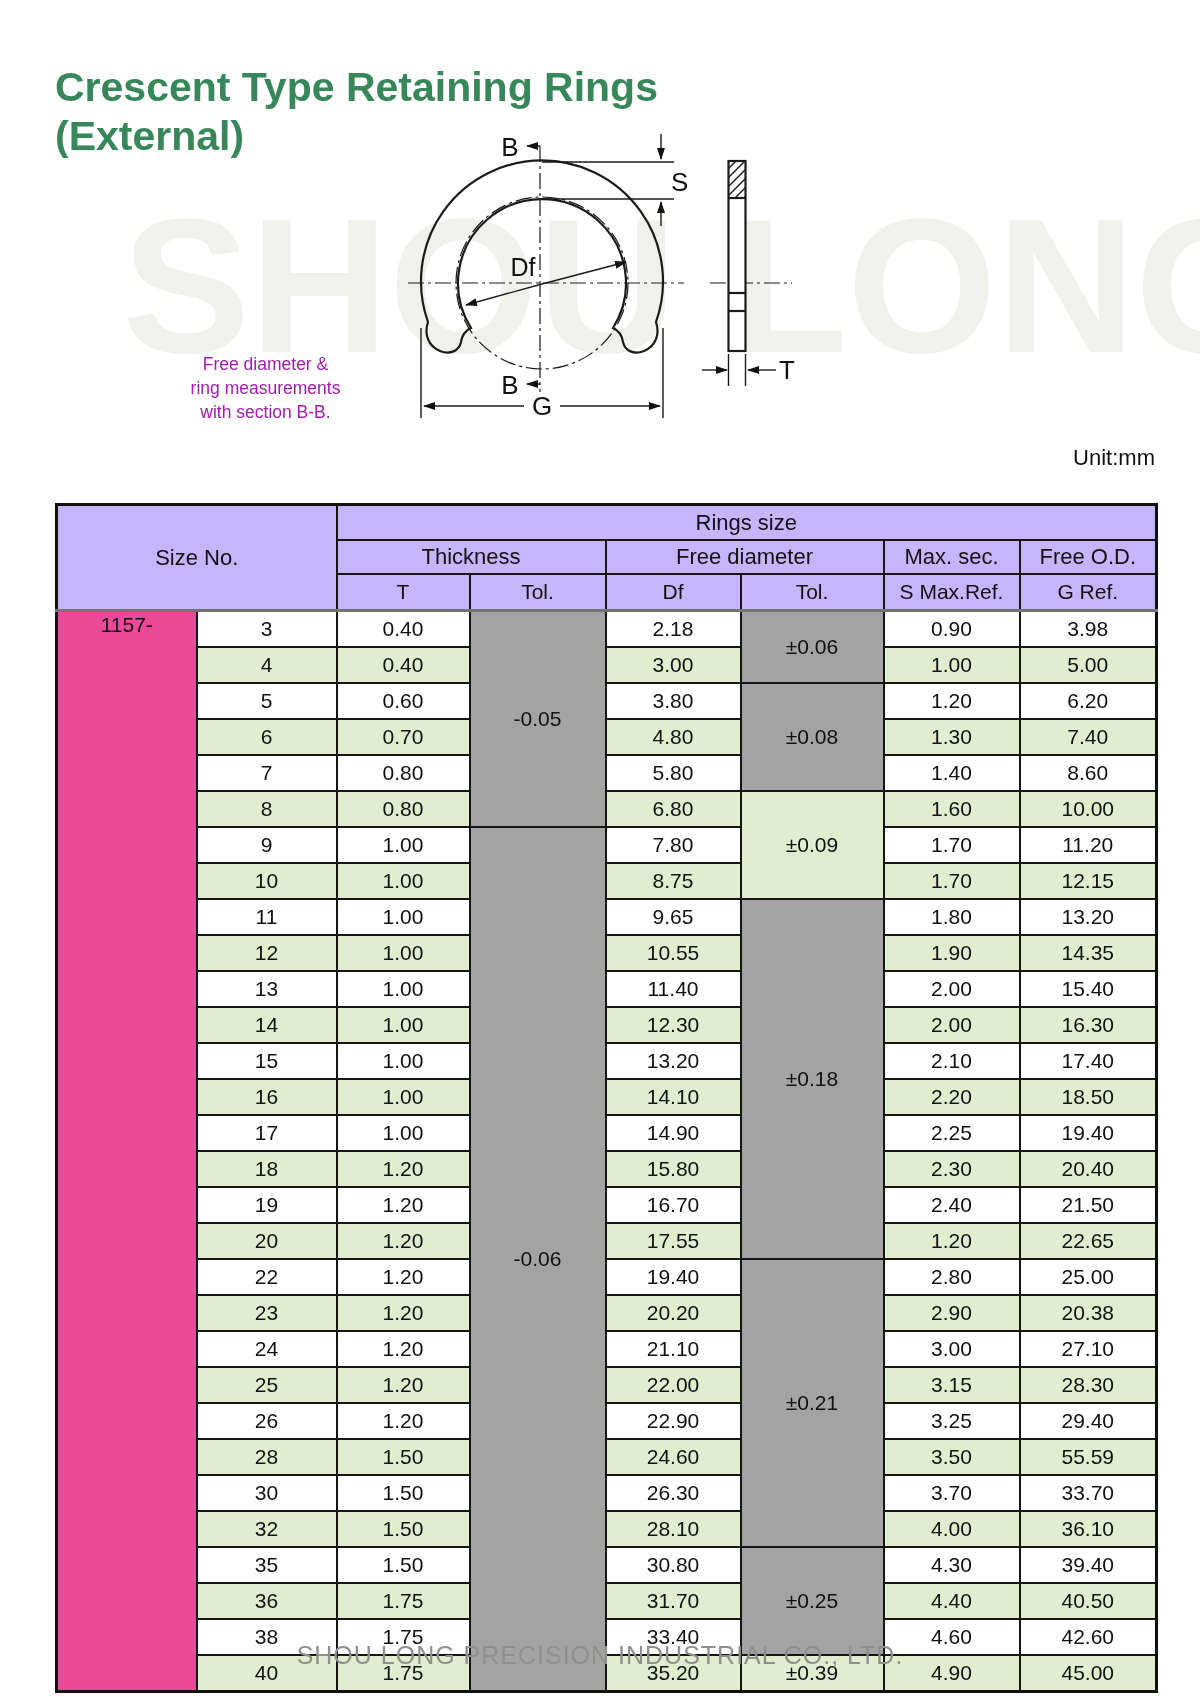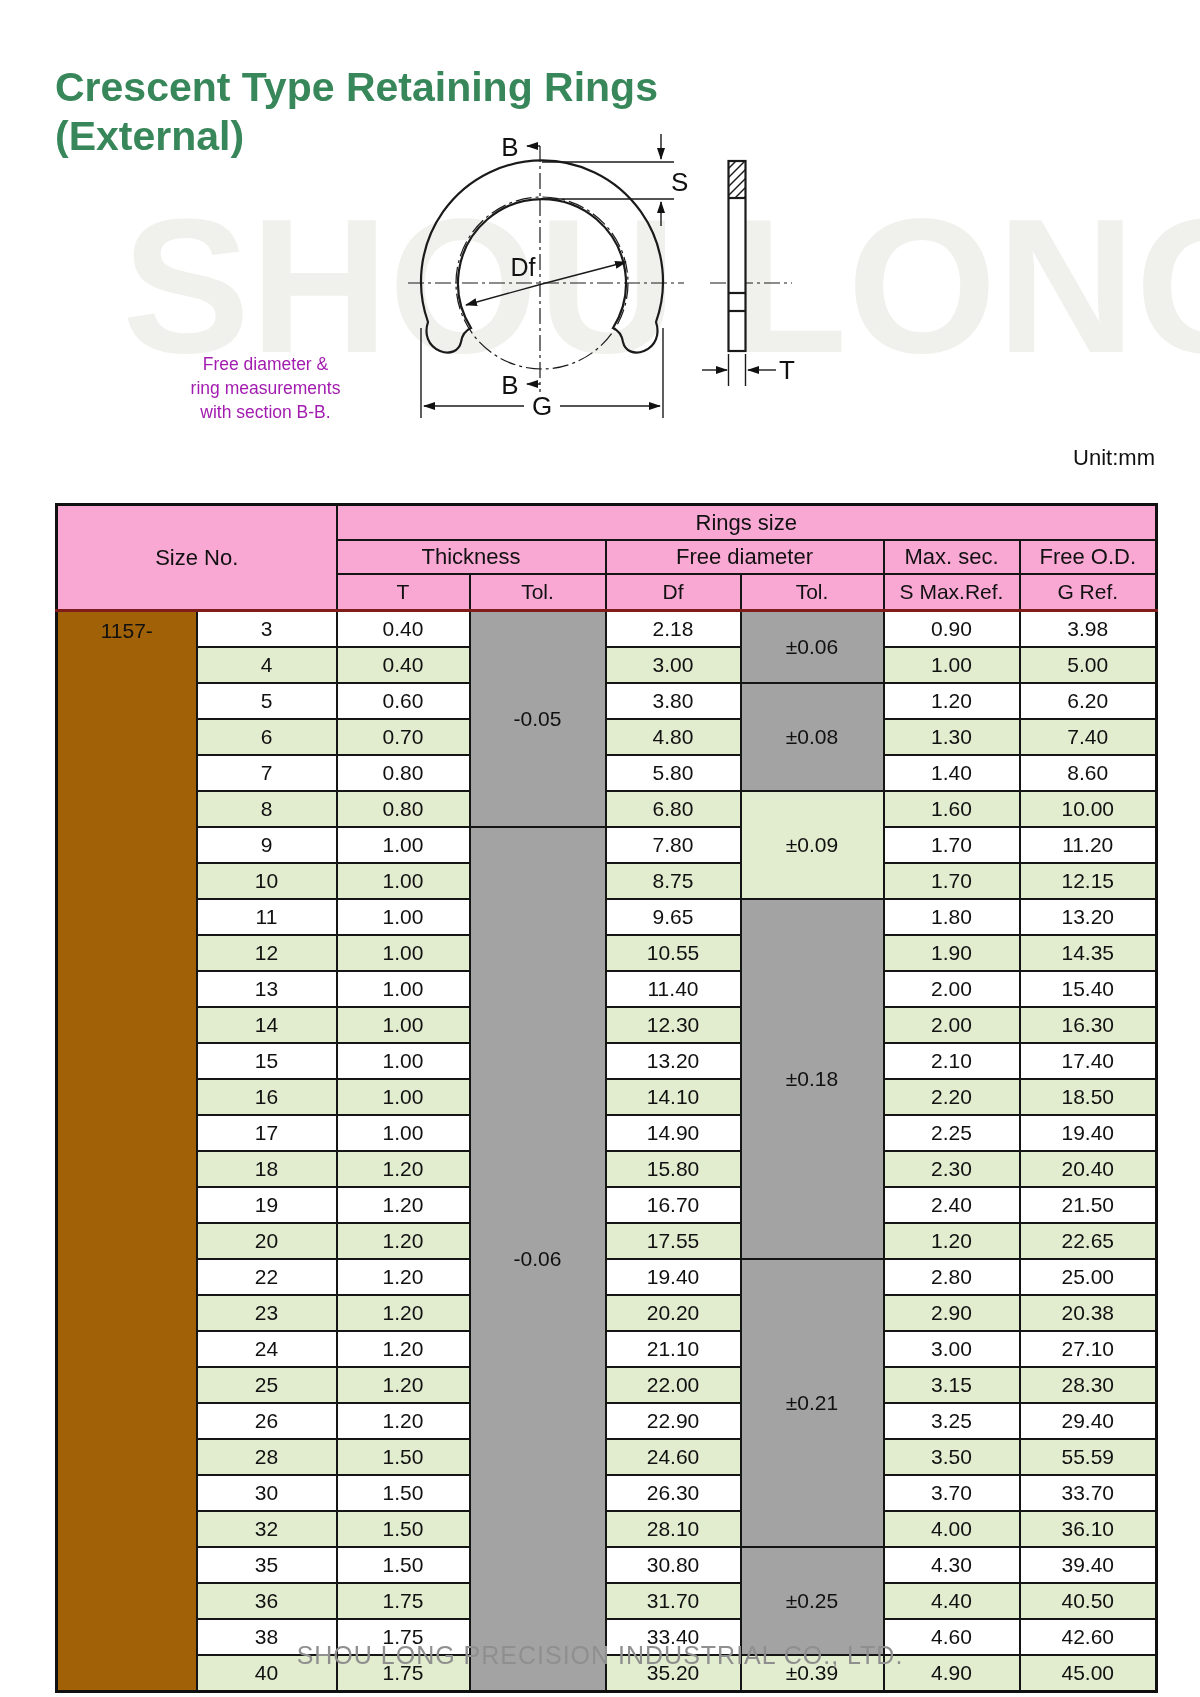--- a/index.html
+++ b/index.html
@@ -14,30 +14,30 @@
   
   #ring-svg{position:absolute;left:380px;top:118px;z-index:1;}
   #caption{position:absolute;left:128px;top:352px;width:275px;text-align:center;
            font-size:17.5px;line-height:24px;color:#a21caf;z-index:1;}
   #unit{position:absolute;top:445px;right:45px;font-size:22px;color:#111;z-index:2;}
   
   #spec-table{position:absolute;left:55px;top:503px;width:1100px;border-collapse:collapse;
               table-layout:fixed;z-index:1;background:#fff;border:3px solid #111;}
   #spec-table th,#spec-table td{border:2px solid #151515;text-align:center;padding:0;
               font-size:21px;font-weight:normal;overflow:hidden;}
-  #spec-table thead th{background:#f9a8d4;}
+  #spec-table thead th{background:#c4b5fd;}
   #spec-table thead tr.h1 th{height:33px;font-size:22px;}
   #spec-table thead tr.h2 th{height:32px;font-size:22px;}
   #spec-table thead tr.h3 th{height:34px;font-size:21px;}
   #spec-table thead th{border-bottom-width:2px;}
-  #spec-table thead tr.h3 th, #spec-table thead th.sizeno{border-bottom:3px solid #7f1d1d;}
+  #spec-table thead tr.h3 th, #spec-table thead th.sizeno{border-bottom:3px solid #737373;}
   #spec-table tbody td{height:34px;background:#fff;}
   #spec-table tbody tr.alt td{background:#e2ecce;}
   #spec-table tbody td.merged{background:#a3a3a3;}
-  #spec-table tbody td.prefix{vertical-align:top;padding-top:7px;background:#a16207;}
+  #spec-table tbody td.prefix{vertical-align:top;padding-top:1px;background:#ec4899;}
   
   #footer{position:absolute;left:0;top:1641px;width:100%;text-align:center;
           font-size:25px;color:#8f8f8f;letter-spacing:1px;z-index:1;}
   svg text{font-family:"Liberation Sans",sans-serif;fill:#111;}
   .ln{stroke:#1a1a1a;stroke-width:2.2;fill:none;}
   .thin{stroke:#1a1a1a;stroke-width:1.4;fill:none;}
   .cl{stroke:#1a1a1a;stroke-width:1.2;fill:none;stroke-dasharray:16 4 3 4;}
 </style>
 </head>
 <body>

